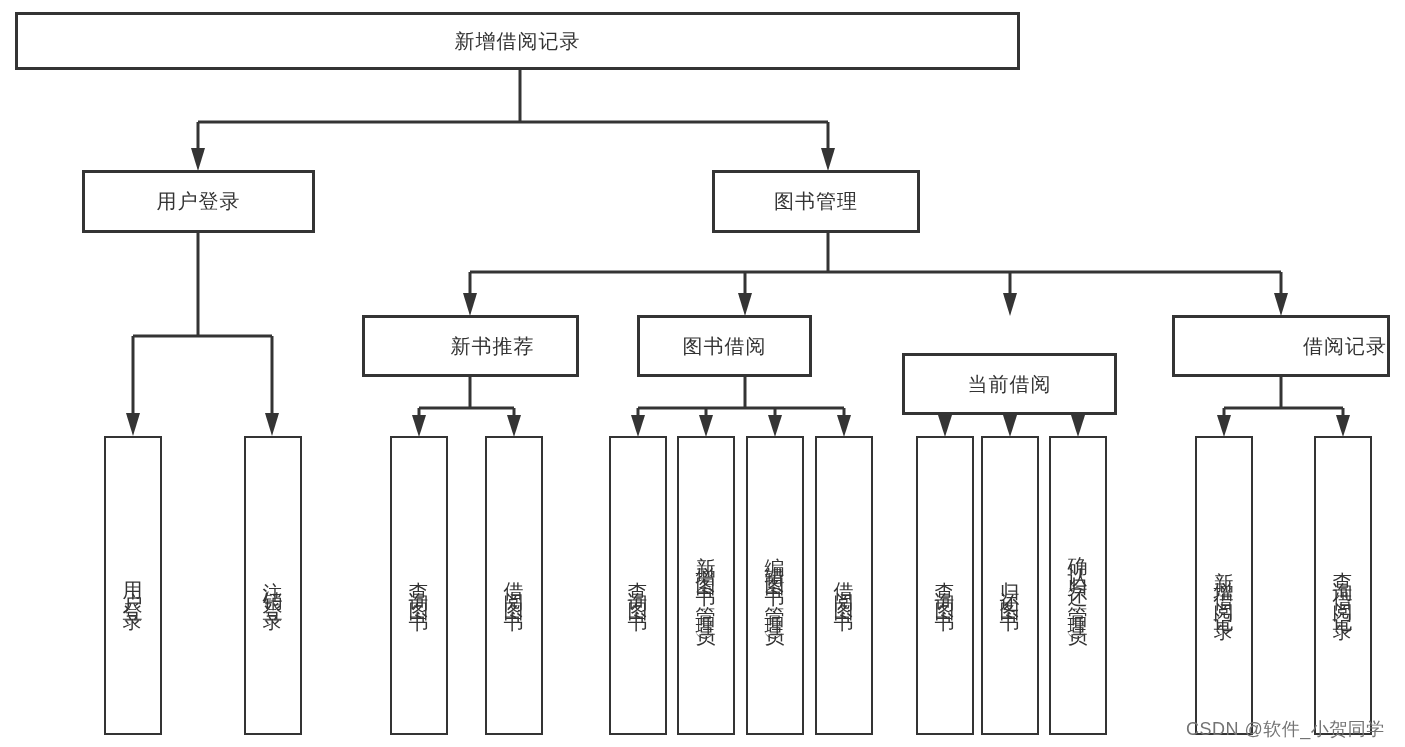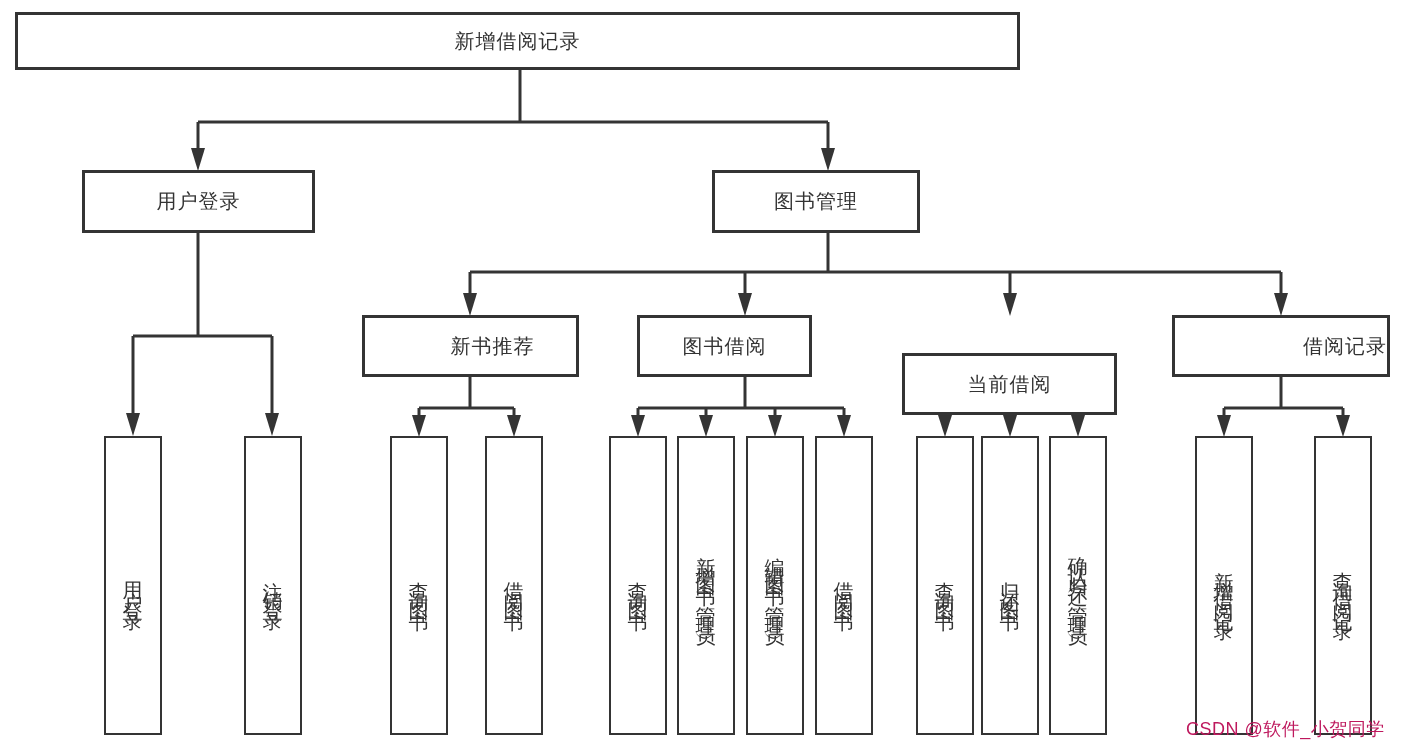--- a/index.html
+++ b/index.html
@@ -48,21 +48,21 @@
     font-size: 20px;
     letter-spacing: 10px;
     line-height: 1;
     white-space: nowrap;
   }
   .watermark {
     position: absolute;
     left: 1186px;
     top: 717px;
     font-size: 18px;
-    color: #be185d;
+    color: #737373;
     letter-spacing: 0.5px;
     white-space: nowrap;
   }
   
   #n-root   { left: 15px;   top: 12px;  width: 1005px; height: 58px; }
   #n-login  { left: 82px;   top: 170px; width: 233px;  height: 63px; }
   #n-manage { left: 712px;  top: 170px; width: 208px;  height: 63px; }
   #n-sec0   { left: 362px;  top: 315px; width: 217px;  height: 62px; padding-left: 44px; }
   #n-sec1   { left: 637px;  top: 315px; width: 175px;  height: 62px; }
   #n-sec2   { left: 902px;  top: 315px; width: 215px;  height: 62px; margin-top: 38px; }

